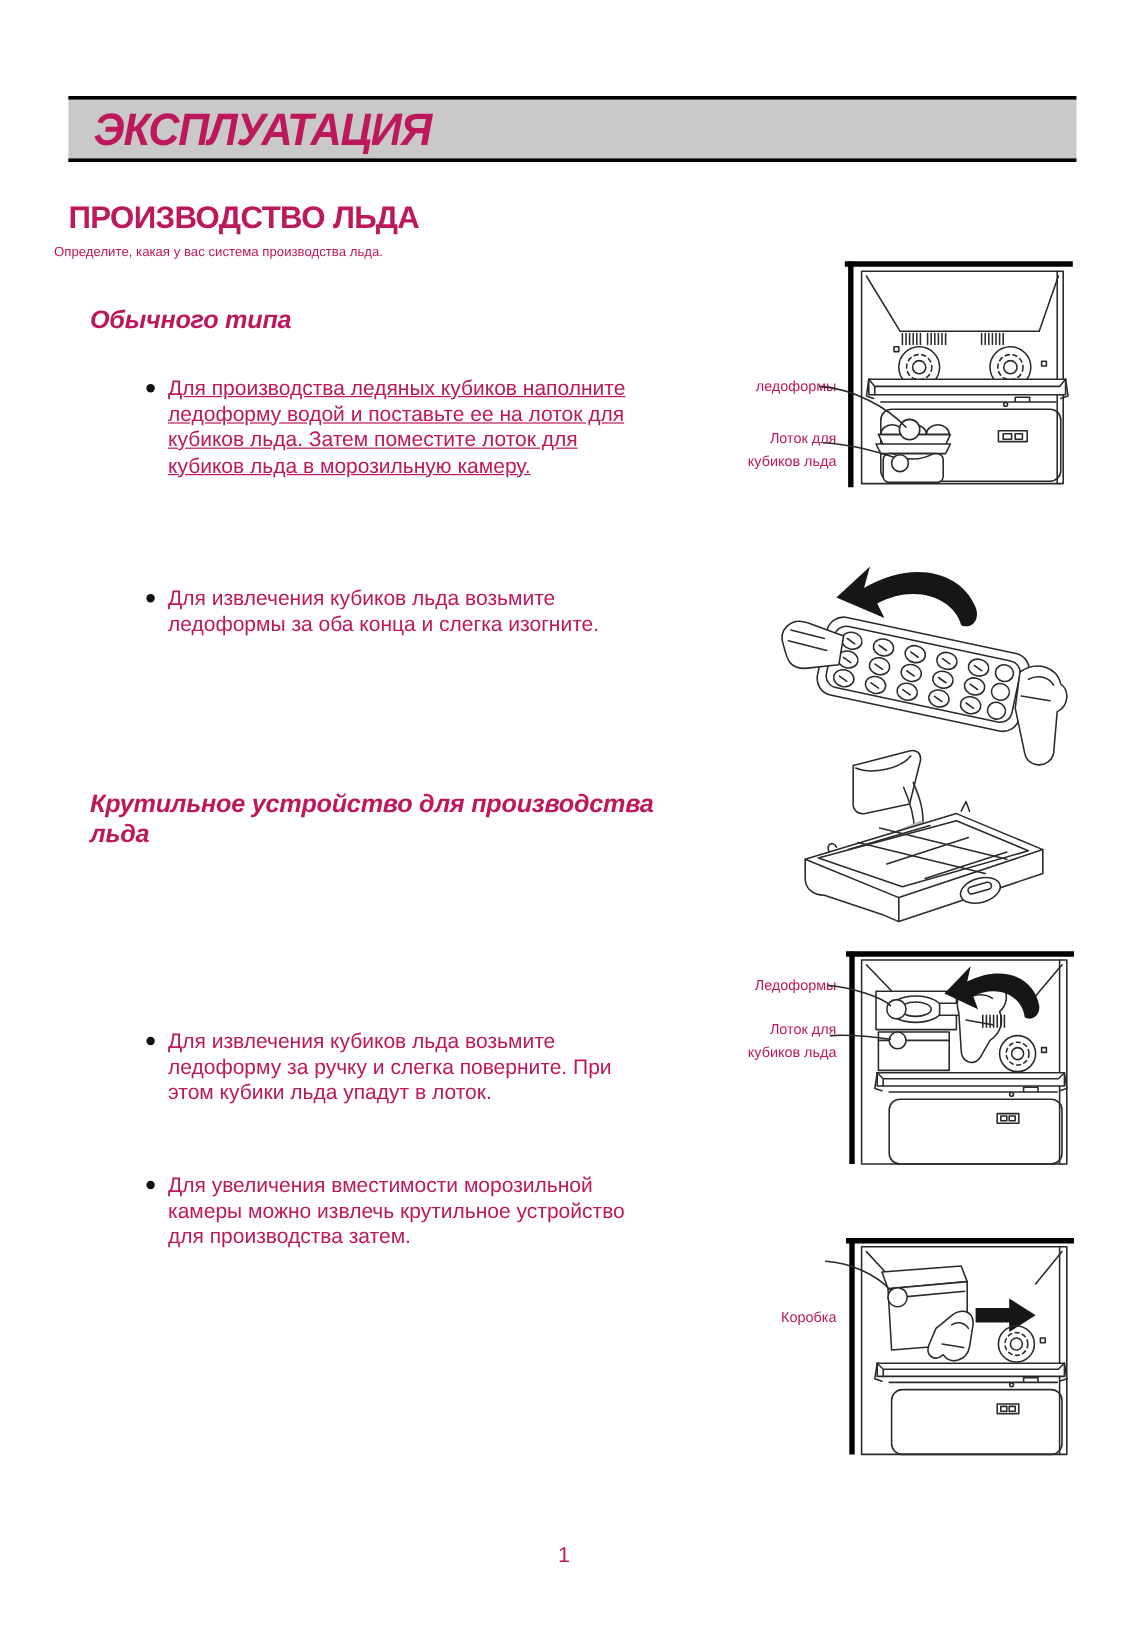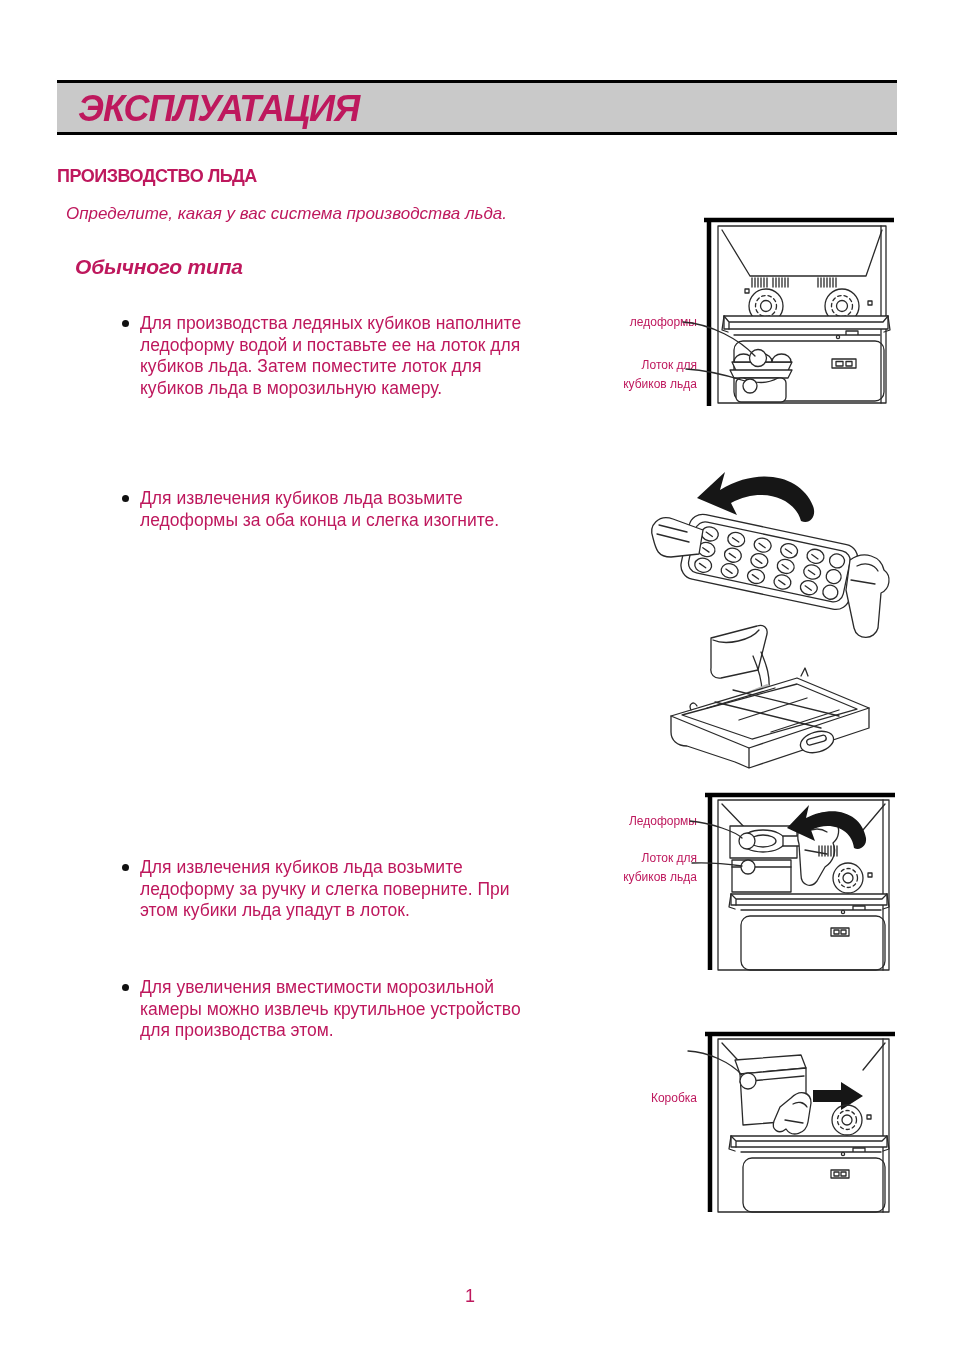--- a/index.html
+++ b/index.html
@@ -4,22 +4,22 @@
 <style>
   html,body{margin:0;padding:0;background:#ffffff;}
   .page{position:relative;width:954px;height:1354px;background:#fff;overflow:hidden;
         font-family:"Liberation Sans",sans-serif;color:#be185d;padding-left:14px;}
   .abs{position:absolute;}
   .header-bar{left:57px;top:80px;width:840px;height:49px;background:#c9c9c9;
               border-top:3px solid #000;border-bottom:3px solid #000;
               display:flex;align-items:center;box-sizing:content-box;}
   .header-bar span{font-size:36px;font-weight:bold;font-style:italic;letter-spacing:-1px;
                    padding-left:21px;transform:scaleY(1.05);}
-  .h1{left:57px;top:166px;font-size:18px;font-weight:bold;letter-spacing:-0.5px;}
-  .intro{left:66px;top:204px;font-size:17px;font-style:italic;}
+  .h1{left:57px;top:166px;font-size:26px;font-weight:bold;letter-spacing:-0.5px;}
+  .intro{left:45px;top:204px;font-size:11px;}
   .h2{left:75px;font-size:21px;font-weight:bold;font-style:italic;line-height:25px;
       white-space:pre-line;letter-spacing:-0.2px;}
   .bullet{left:120px;width:470px;font-size:17.5px;line-height:21.5px;white-space:pre-line;
           padding-left:20px;}
   .bullet::before{content:"";position:absolute;left:2px;top:7px;width:7px;height:7px;
                   border-radius:50%;background:#111;}
   .label{font-size:12px;line-height:19px;text-align:right;white-space:pre-line;right:271px;}
   .pagenum{left:380px;top:1286px;width:180px;text-align:center;font-size:18px;}
   svg{display:block;}
   .ln{stroke:#2a2a2a;stroke-width:1.3;fill:none;stroke-linecap:round;stroke-linejoin:round;}
@@ -34,33 +34,35 @@
 <div class="page">
 
   <div class="abs header-bar">
     <span>ЭКСПЛУАТАЦИЯ</span>
   </div>
 
   <div class="abs h1">ПРОИЗВОДСТВО ЛЬДА</div>
   <div class="abs intro">Определите, какая у вас система производства льда.</div>
 
   <div class="abs h2" style="top:254px;">Обычного типа</div>
-  <div class="abs bullet" style="top:313px;">Для производства ледяных кубиков наполните
+  <div class="abs bullet" style="top:313px;text-decoration:underline;">Для производства ледяных кубиков наполните
 ледоформу водой и поставьте ее на лоток для
 кубиков льда. Затем поместите лоток для
 кубиков льда в морозильную камеру.</div>
   <div class="abs bullet" style="top:488px;">Для извлечения кубиков льда возьмите
 ледоформы за оба конца и слегка изогните.</div>
 
+  <div class="abs h2" style="top:658px;width:500px;">Крутильное устройство для производства
+льда</div>
   <div class="abs bullet" style="top:857px;">Для извлечения кубиков льда возьмите
 ледоформу за ручку и слегка поверните. При
 этом кубики льда упадут в лоток.</div>
   <div class="abs bullet" style="top:977px;">Для увеличения вместимости морозильной
 камеры можно извлечь крутильное устройство
-для производства этом.</div>
+для производства затем.</div>
 
   <div class="abs label" style="top:313px;width:140px;">ледоформы</div>
   <div class="abs label" style="top:356px;width:145px;">Лоток для
 кубиков льда</div>
   <div class="abs label" style="top:812px;width:140px;">Ледоформы</div>
   <div class="abs label" style="top:849px;width:145px;">Лоток для
 кубиков льда</div>
   <div class="abs label" style="top:1089px;width:140px;">Коробка</div>
 
   <div class="abs pagenum">1</div>

